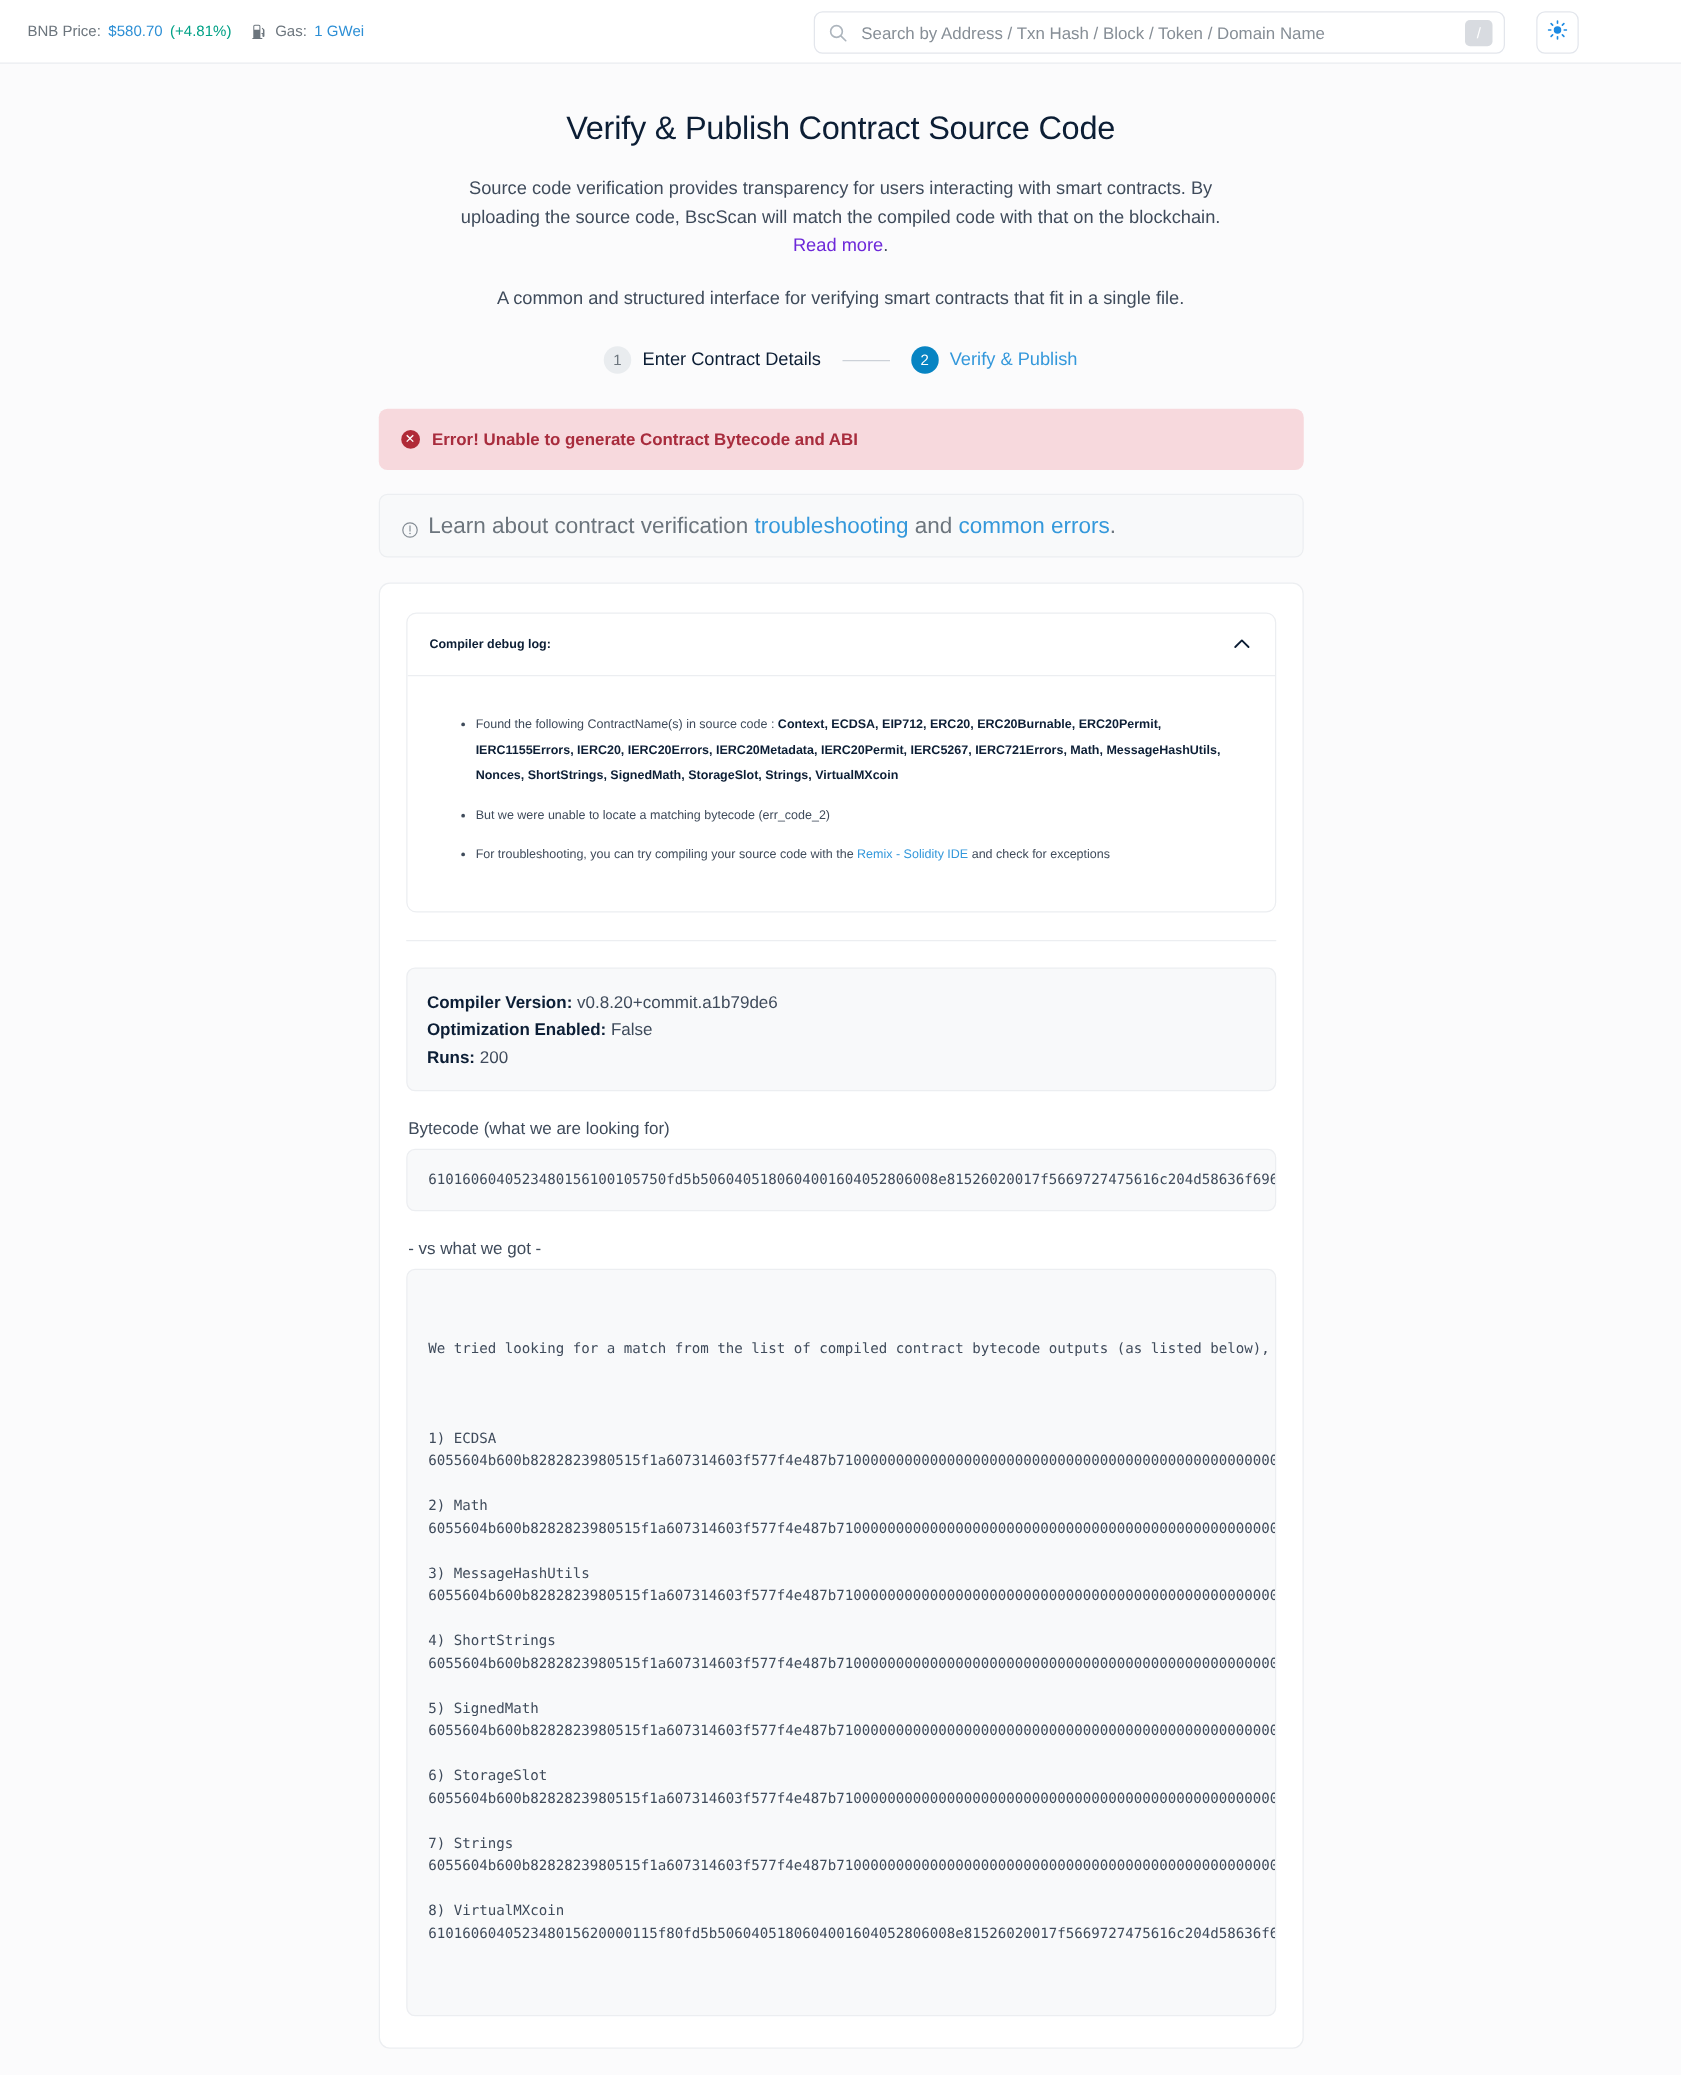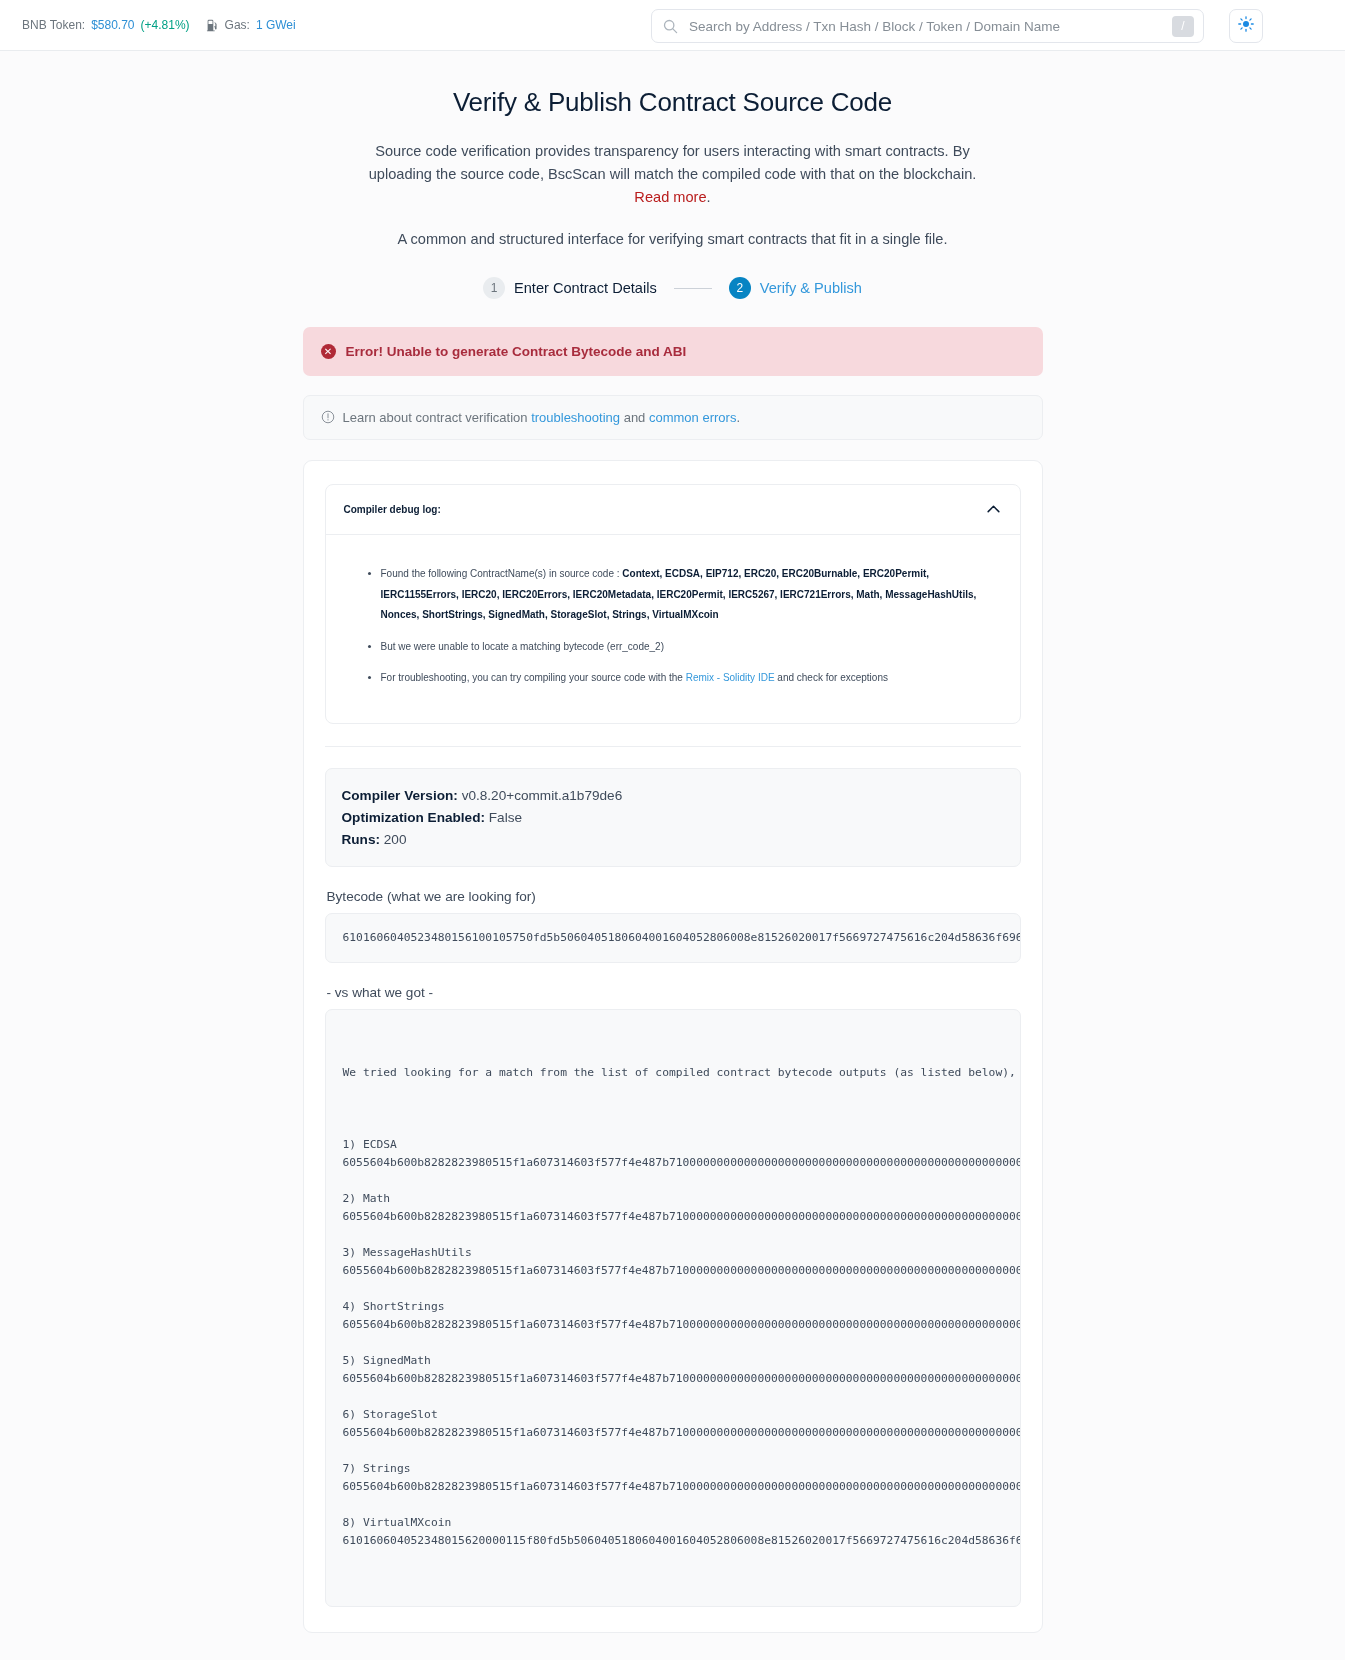--- a/index.html
+++ b/index.html
@@ -96,21 +96,21 @@
     letter-spacing: -0.2px;
   }
   .lede {
     text-align: center;
     font-size: 14.6px;
     line-height: 23px;
     color: #3f4b5b;
     margin: 0 auto;
     width: 640px;
   }
-  .lede a { color: #b91c1c; text-decoration: none; }
+  .lede a { color: #6d28d9; text-decoration: none; }
   .lede2 {
     text-align: center;
     font-size: 14.6px;
     color: #3f4b5b;
     margin: 22px 0 0 0;
   }
 
   
   .stepper {
     display: flex;
@@ -161,24 +161,24 @@
     font-size: 10px;
     display: flex; align-items: center; justify-content: center;
     line-height: 1;
     flex: 0 0 auto;
   }
   .alert-info {
     background: #f8f9fa;
     border: 1px solid #eceef1;
     border-radius: 7px;
     padding: 14px 17px;
-    font-size: 13px;
+    font-size: 18px;
     color: #6c757d;
     display: flex;
-    align-items: flex-start;
+    align-items: flex-end;
     gap: 8px;
     margin-bottom: 20px;
   }
   .alert-info a { color: #3498db; text-decoration: none; }
   .info-icon {
     width: 14px; height: 14px;
     flex: 0 0 auto;
     display: flex; align-items: center; justify-content: center;
   }
 
@@ -265,21 +265,21 @@
     line-height: 18px;
   }
   .code-box .blank { display: block; height: 18px; }
   .code-box .hdr { color: #3f4b5b; }
 </style>
 </head>
 <body>
 
 <div class="topbar">
   <div class="ticker">
-    <span>BNB Token:</span>
+    <span>BNB Price:</span>
     <span class="val">$580.70</span>
     <span class="pct">(+4.81%)</span>
     <span class="gas-icon">
       <svg width="13" height="13" viewBox="0 0 16 16">
           <path d="M2 2.5A1.5 1.5 0 0 1 3.5 1h4A1.5 1.5 0 0 1 9 2.5V14h1V9.5a.5.5 0 0 1 .5-.5h1V5.8l-1.2-1.2.7-.7 1.8 1.8a.5.5 0 0 1 .2.4V12a1 1 0 1 1-2 0v-2H10v4h.5a.5.5 0 0 1 0 1h-9a.5.5 0 0 1 0-1H2V2.5zm1 0V6h5V2.5a.5.5 0 0 0-.5-.5h-4a.5.5 0 0 0-.5.5z" fill="#6c757d"></path>
         </svg>
     </span>
     <span>Gas:</span>
     <span class="val">1 GWei</span>
   </div>

